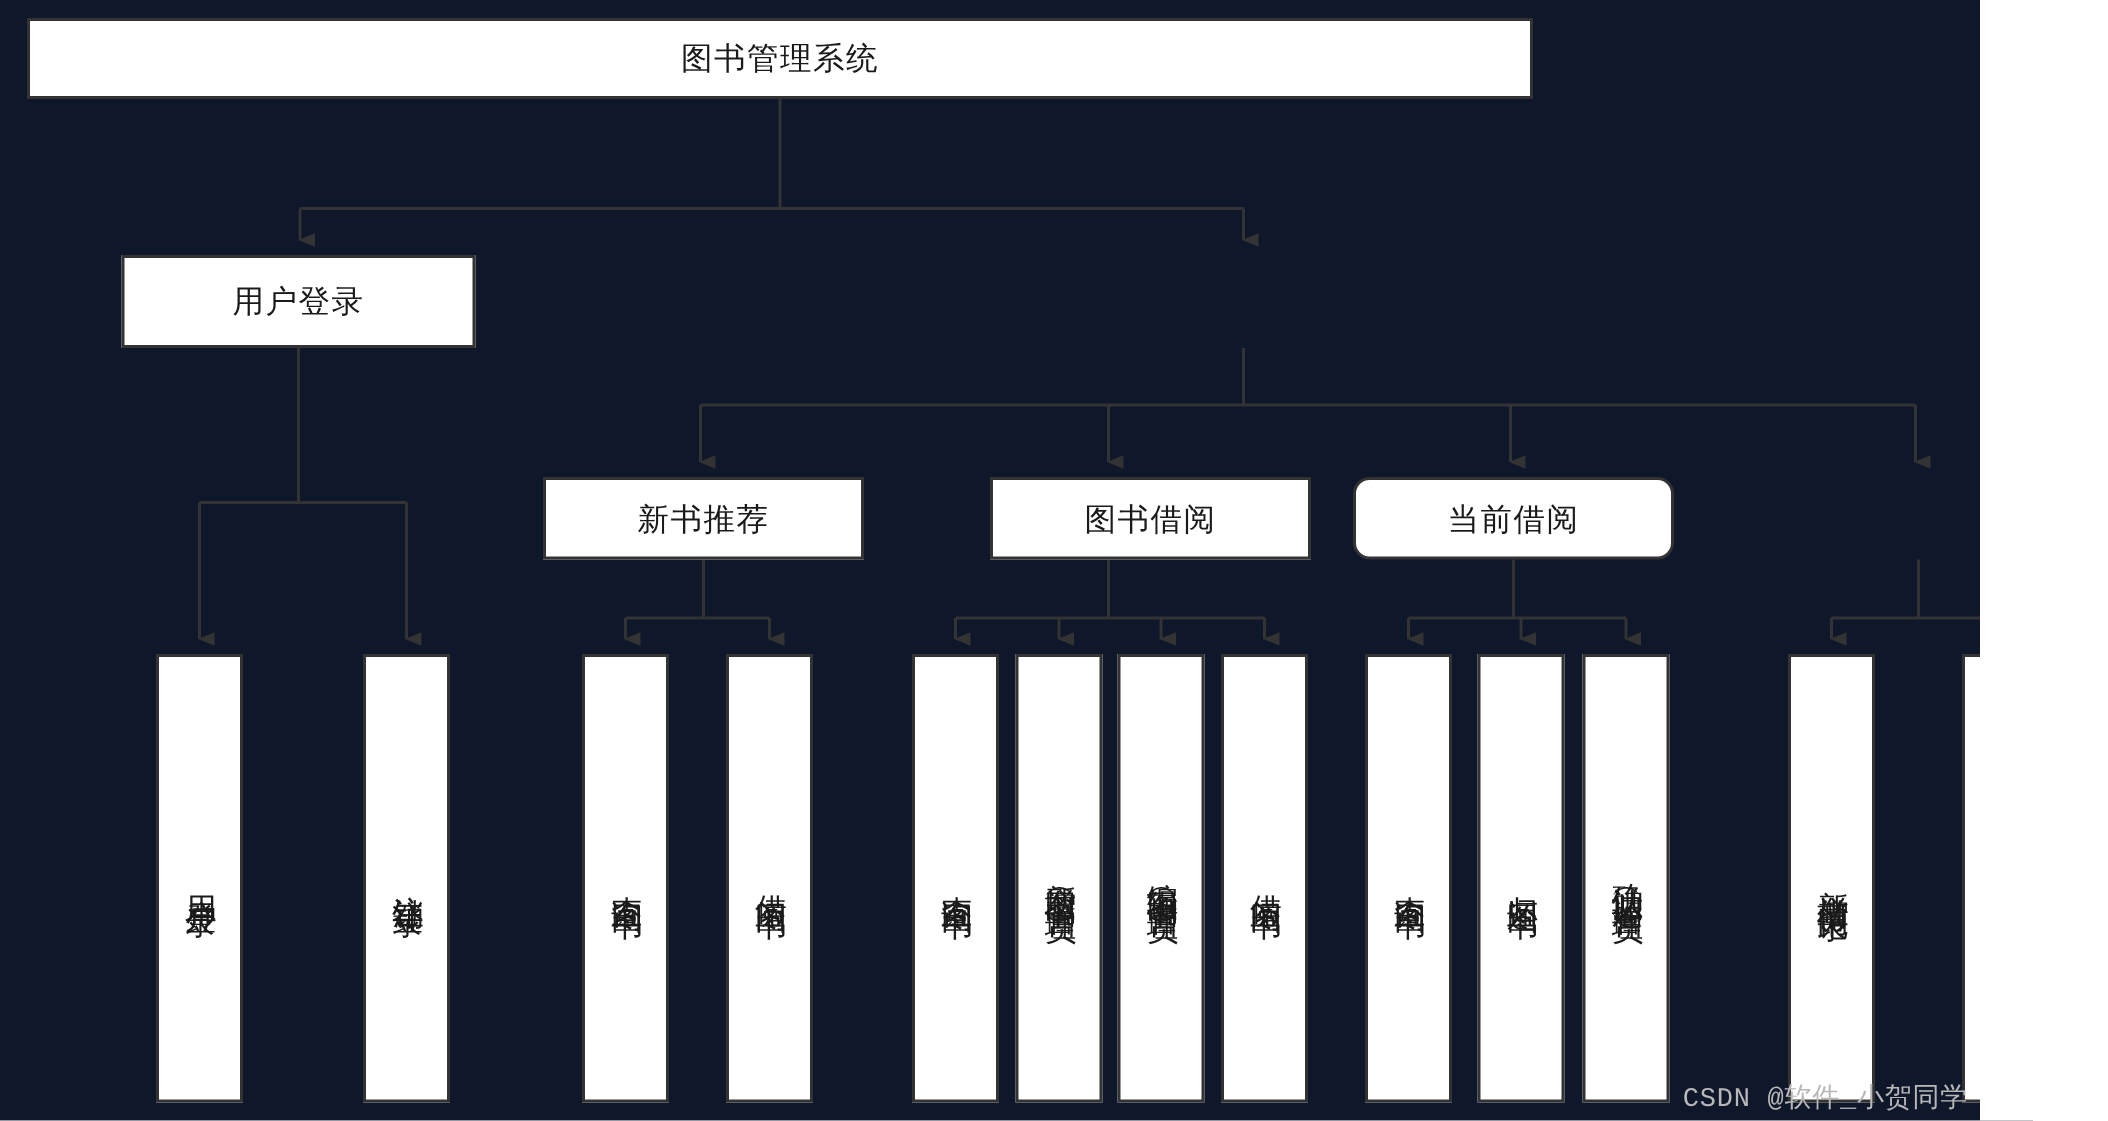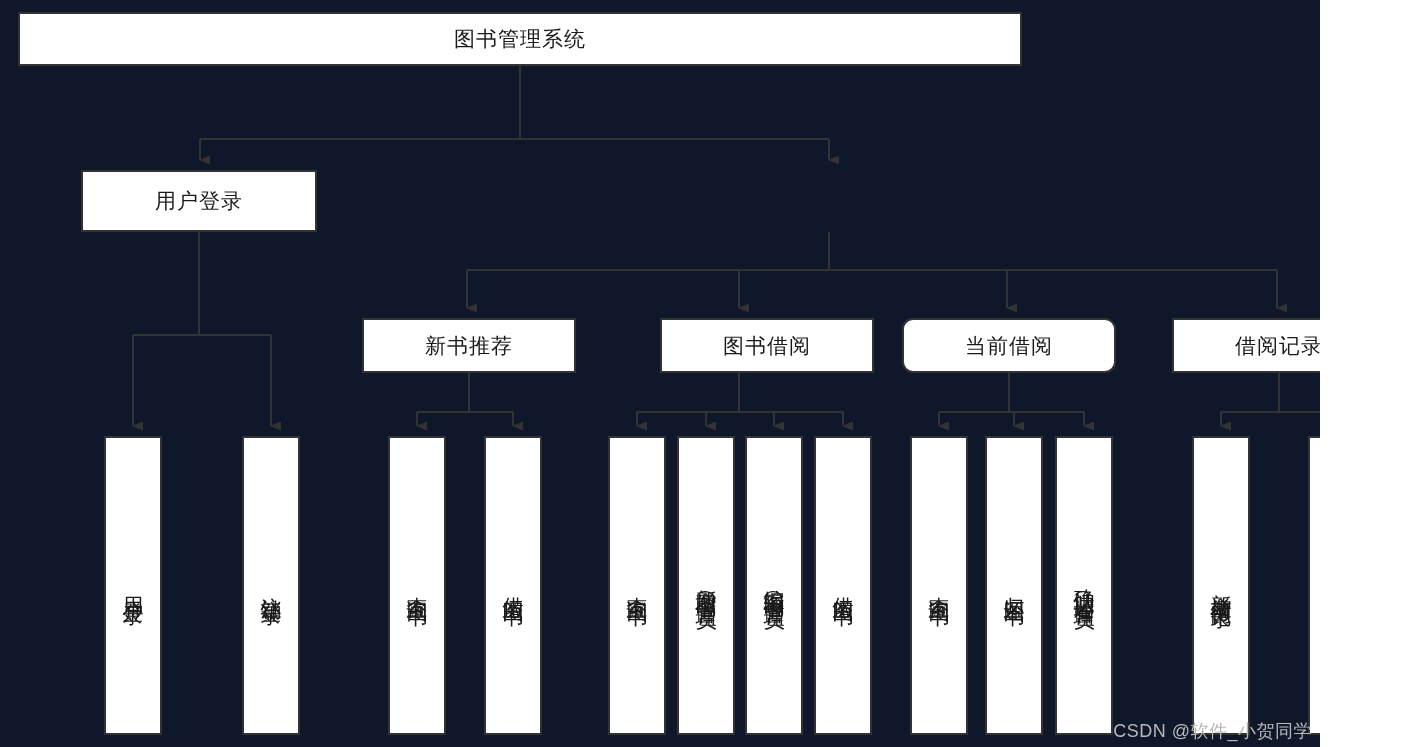--- a/index.html
+++ b/index.html
@@ -56,20 +56,21 @@
   }
   #watermark {
     position: absolute;
     right: 8px;
     bottom: 4px;
     font-size: 18px;
     color: #b8b8b8;
     white-space: nowrap;
     pointer-events: none;
     letter-spacing: 0.5px;
+    font-family: Liberation Mono, monospace;
   }
 </style>
 </head>
 <body>
 
 <div id="diagram-canvas">
 
   <svg id="diagram-svg" viewBox="0 0 1405 747" xmlns="http://www.w3.org/2000/svg">
     <defs>
       <marker id="arrowhead" markerWidth="9" markerHeight="11" refX="4.5" refY="10" orient="auto" markerUnits="userSpaceOnUse">
@@ -135,23 +136,20 @@
   </div>
 
   <div class="node-box horizontal" style="left:632px; top:318px; width:214px; height:55px;margin-left:28px;">
     <span class="node-label">图书借阅</span>
   </div>
 
   <div class="node-box horizontal" style="left:902px; top:318px; width:214px; height:55px;border-radius:11px;">
     <span class="node-label">当前借阅</span>
   </div>
 
-  <div class="node-box horizontal" style="left:1172px; top:318px; width:214px; height:55px;">
-    <span class="node-label">借阅记录</span>
-  </div>
 
   <div class="node-box vertical" style="left:104px; top:436px; width:58px; height:299px;">
     <span class="node-label">用户登录</span>
   </div>
 
   <div class="node-box vertical" style="left:242px; top:436px; width:58px; height:299px;">
     <span class="node-label">注销登录</span>
   </div>
 
   <div class="node-box vertical" style="left:388px; top:436px; width:58px; height:299px;">

